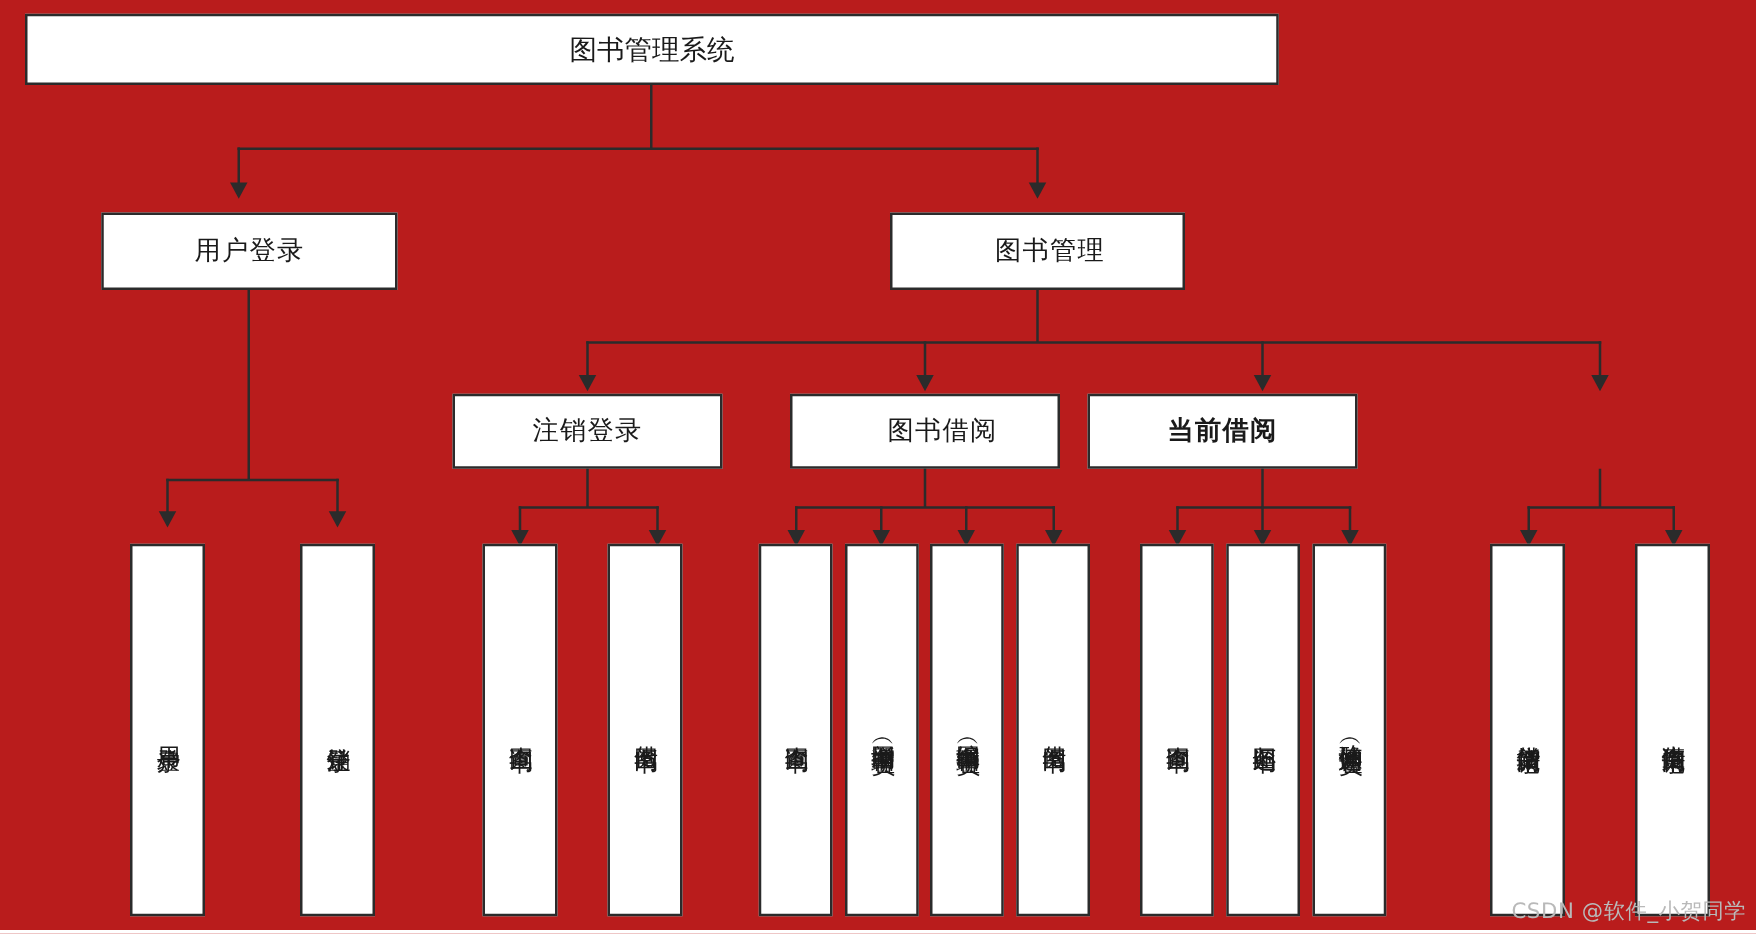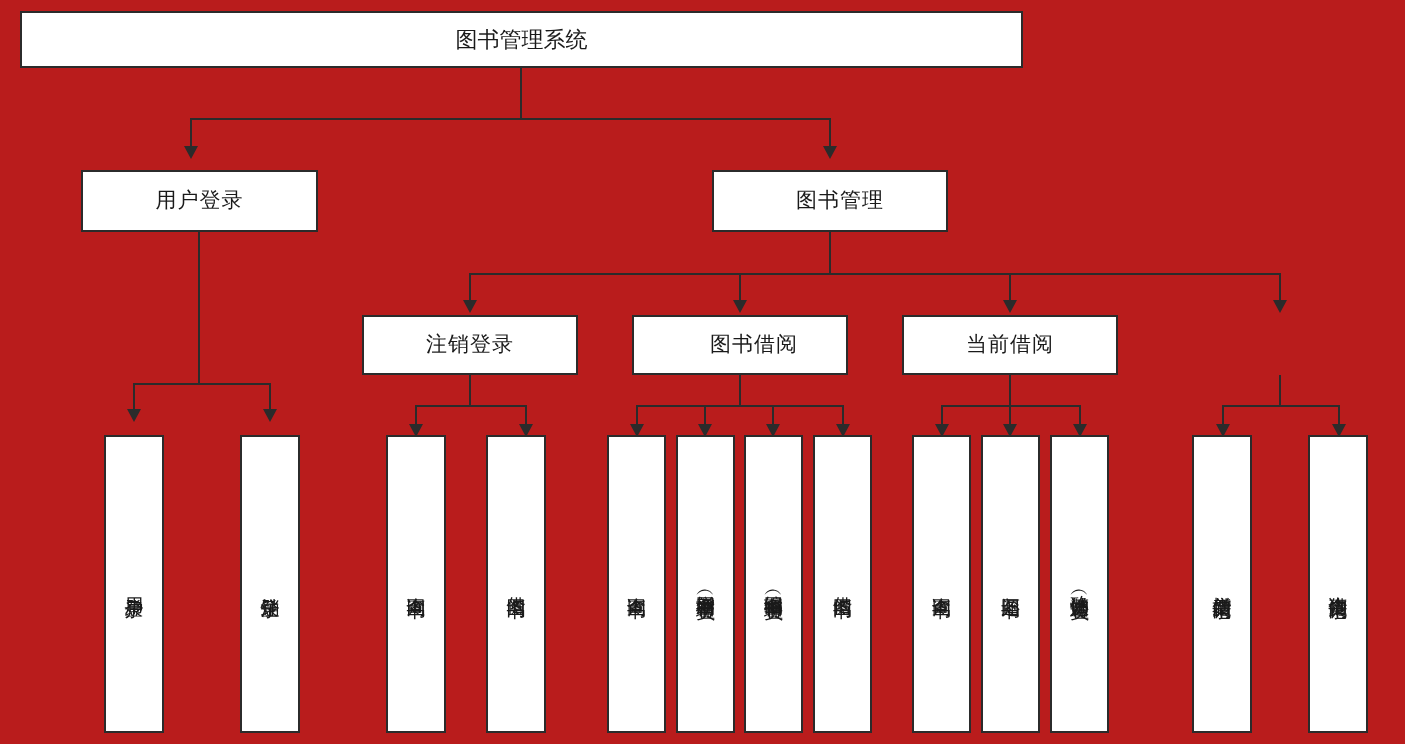--- a/index.html
+++ b/index.html
@@ -119,21 +119,21 @@
   <div class="arrow" style="left:733px; top:300px;"></div>
   <div class="arrow" style="left:1003px; top:300px;"></div>
   <div class="arrow" style="left:1273px; top:300px;"></div>
 
   <div class="node h" style="left:362px; top:315px; width:216px; height:60px;">
     <span>注销登录</span>
   </div>
   <div class="node h" style="left:632px; top:315px; width:216px; height:60px;padding-left:28px;">
     <span>图书借阅</span>
   </div>
-  <div class="node h" style="left:902px; top:315px; width:216px; height:60px;">
+  <div class="node h" style="left:870px; top:315px; width:216px; height:60px;font-weight:bold;">
     <span>当前借阅</span>
   </div>
 
   <div class="edge vline" style="left:469px; top:375px; width:2px; height:31px;"></div>
   <div class="edge hline" style="left:415px; top:405px; width:112px; height:2px;"></div>
   <div class="edge vline" style="left:415px; top:405px; width:2px; height:24px;"></div>
   <div class="edge vline" style="left:525px; top:405px; width:2px; height:24px;"></div>
   <div class="arrow" style="left:409px; top:424px;"></div>
   <div class="arrow" style="left:519px; top:424px;"></div>
 
@@ -201,14 +201,15 @@
     <span class="vtext">确认归还（管理员）</span>
   </div>
 
   <div class="node leaf" style="left:1192px; top:435px; width:60px; height:298px;">
     <span class="vtext">新增借阅记录</span>
   </div>
   <div class="node leaf" style="left:1308px; top:435px; width:60px; height:298px;">
     <span class="vtext">查询借阅记录</span>
   </div>
 
+  <div id="watermark">CSDN @软件_小贺同学</div>
 
 </div>
 
 </body></html>

